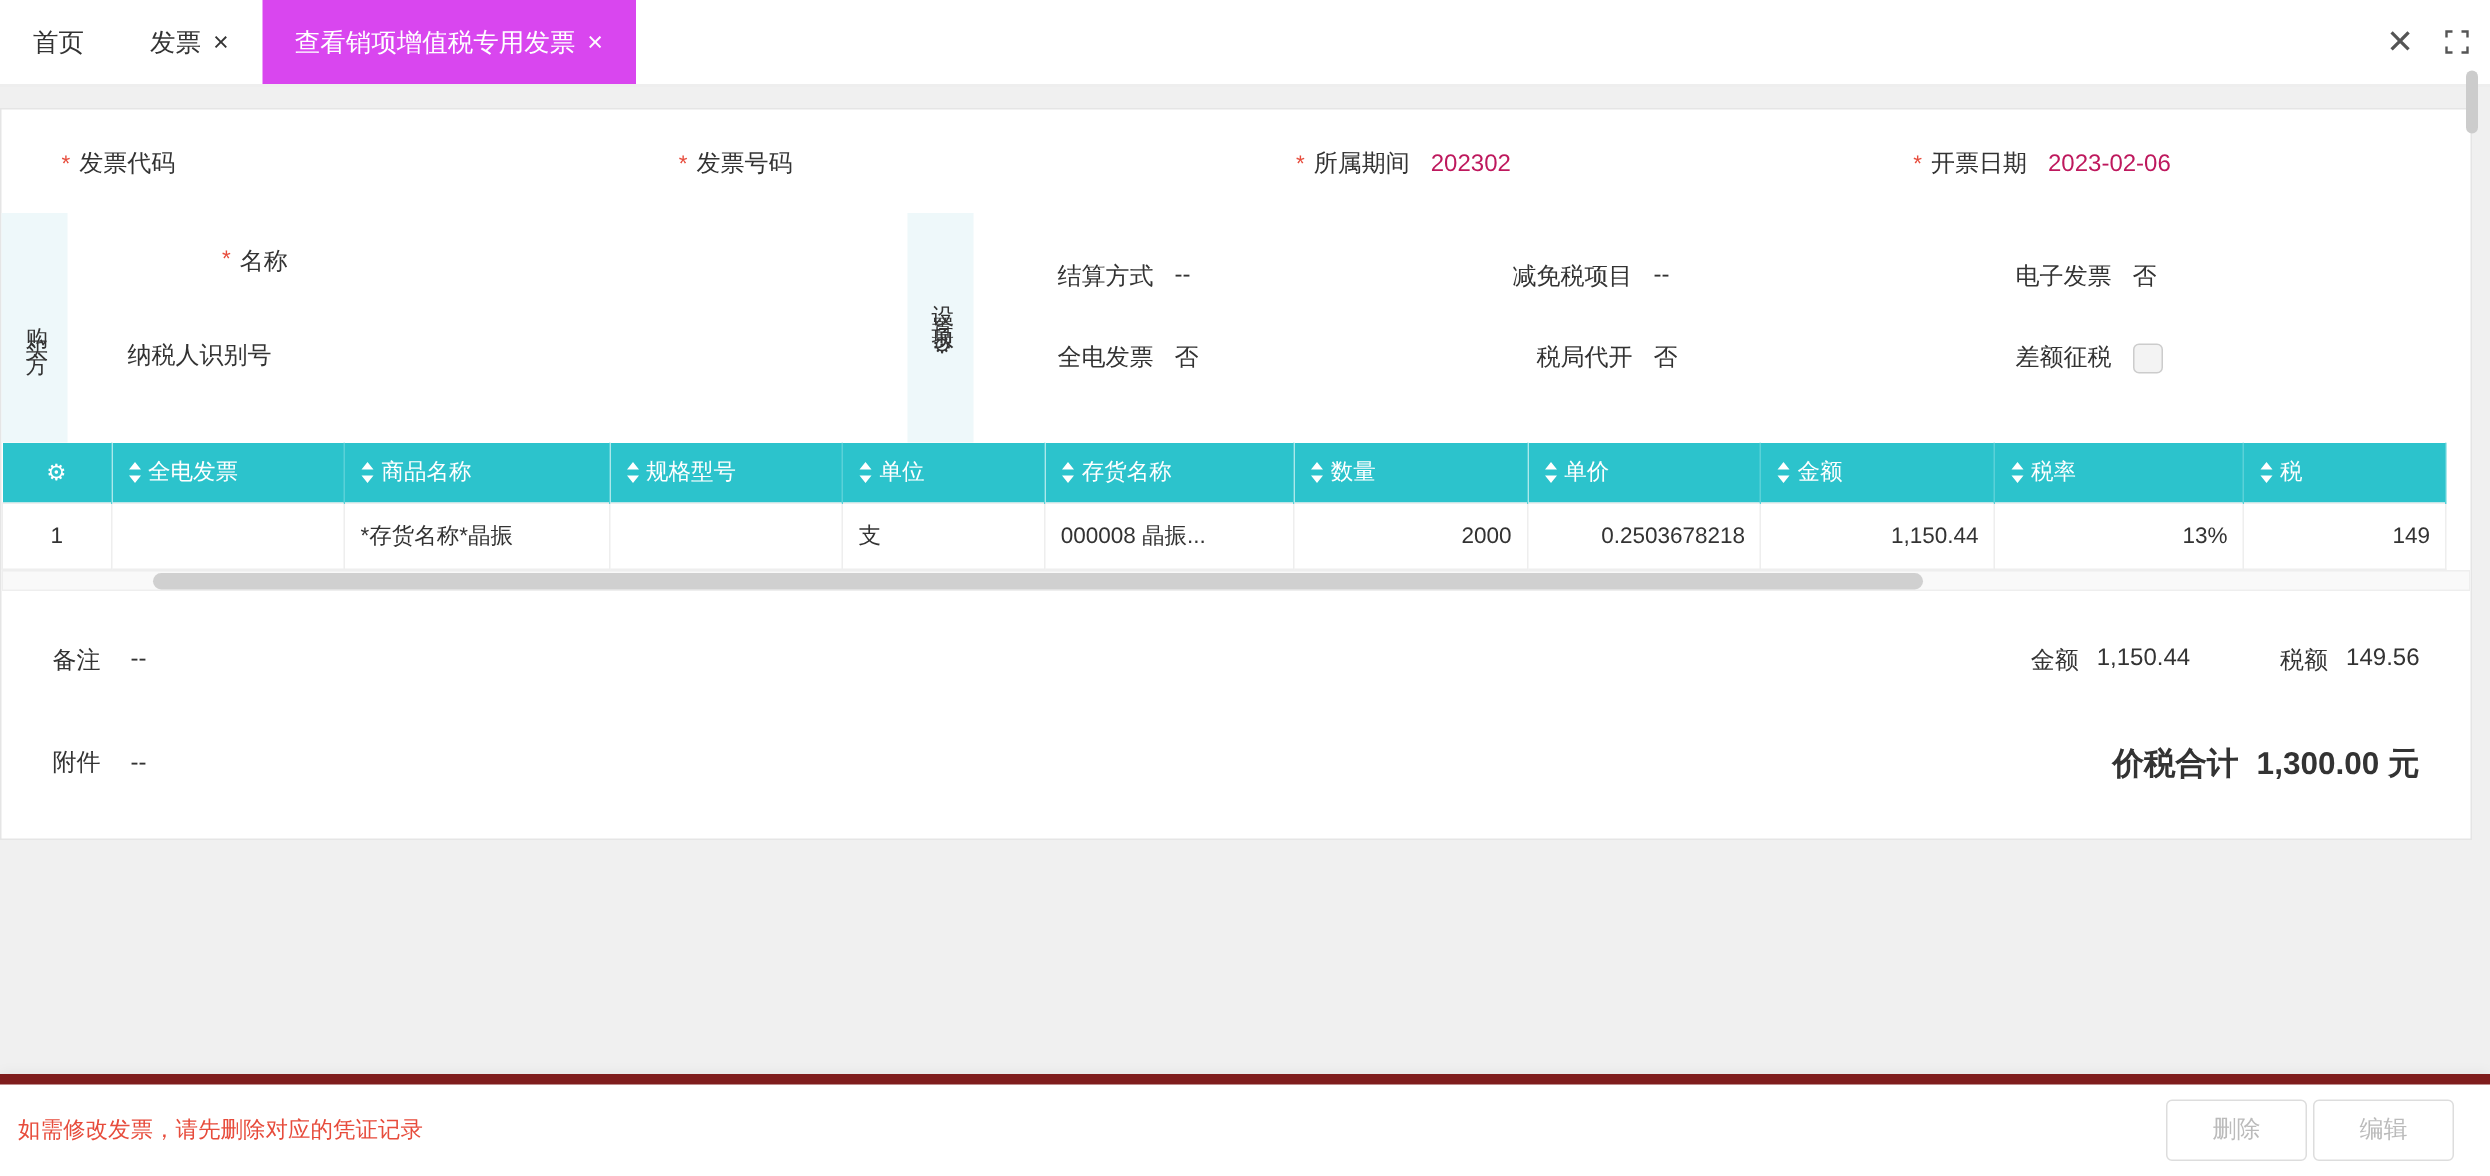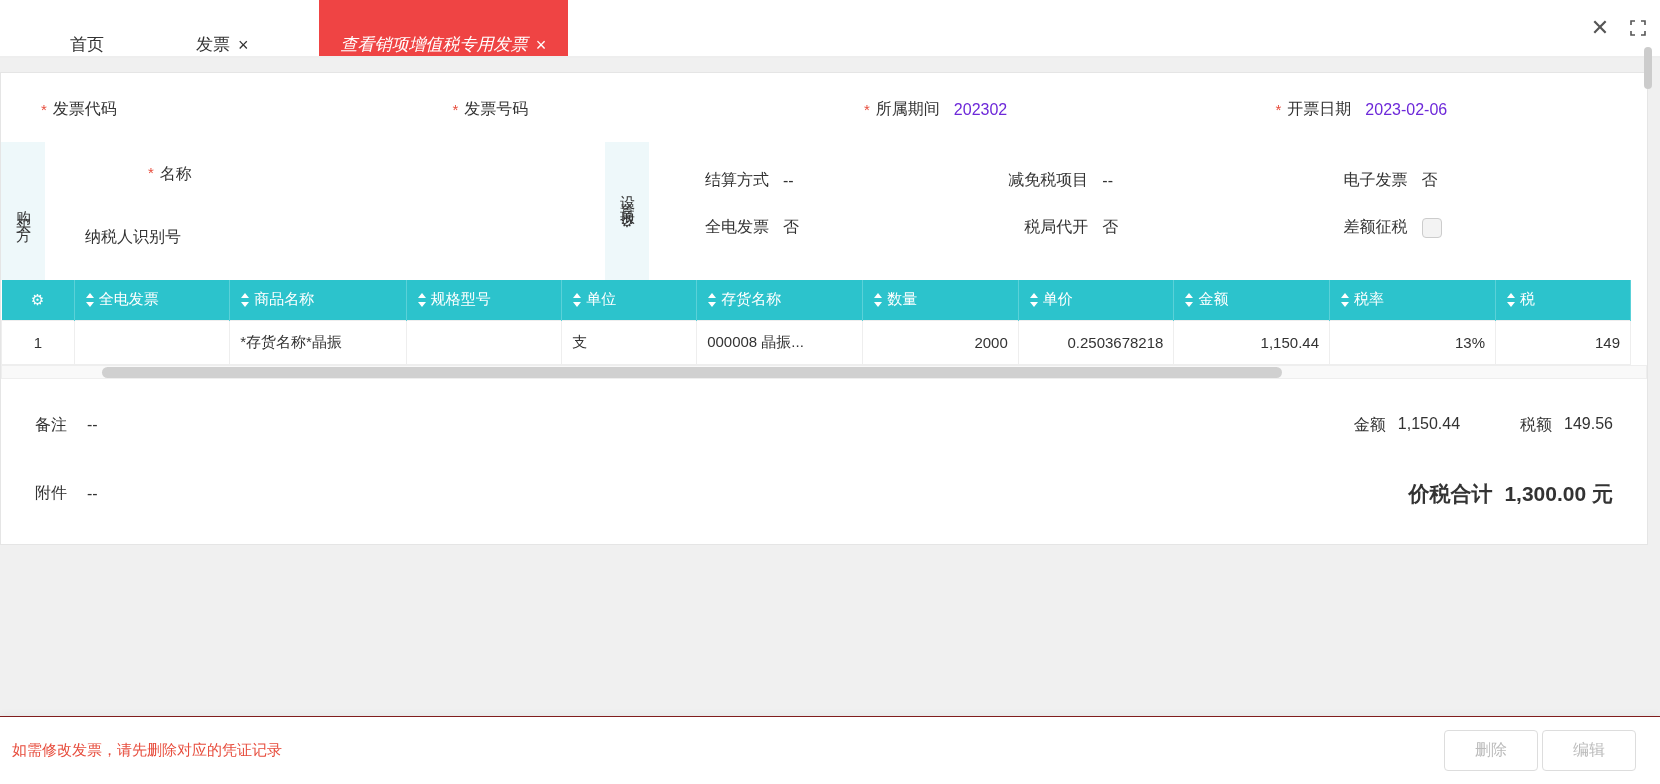--- a/index.html
+++ b/index.html
@@ -1,42 +1,42 @@
 <!DOCTYPE html>
 <html><head>
 <meta charset="utf-8">
 <style>
   * { box-sizing: border-box; margin: 0; padding: 0; }
   body { font-family: "Microsoft YaHei", "PingFang SC", sans-serif; font-size: 14px; color: #333; background: #fff; width: 1660px; height: 784px; overflow: hidden; position: relative;}
   .topbar { display: flex; align-items: center; height: 58px; border-bottom: 2px solid #eee; padding: 0 0 0 0; position: relative;}
   .tabs { display: flex; height: 100%; }
-  .tab { display: flex; align-items: flex-end; padding: 0 22px; height: 100%; font-size: 17px; cursor: pointer; position: relative; margin-left: 48px; }
-  .tab.active { background: #ef4444; color: #fff; font-style: italic; }
+  .tab { display: flex; align-items: center; padding: 0 22px; height: 100%; font-size: 17px; cursor: pointer; position: relative; }
+  .tab.active { background: #d946ef; color: #fff; }
   .tab .close { margin-left: 8px; font-size: 18px; font-weight: 300; }
   .top-icons { position: absolute; right: 12px; top: 0; height: 100%; display: flex; align-items: center; gap: 18px; }
   .top-icons .ic { width: 20px; height: 20px; display: flex; align-items: center; justify-content: center; cursor: pointer; font-size: 22px; color: #555; }
 
   .content-wrapper { height: calc(100% - 58px - 68px); overflow-y: auto; padding-top: 14px; background: #f0f0f0;}
   .panel { background: #fff; border: 1px solid #e5e5e5; margin: 0 12px 0 0; padding: 0; position: relative;}
   .scrollbar-v { position: absolute; right: 4px; top: 75px; width: 16px; height: calc(100% - 150px); }
   .scrollbar-v-thumb { position: absolute; top: -28px; left: 4px; width: 8px; height: 42px; background: #ccc; border-radius: 4px; }
   
   
   .header-info { display: flex; padding: 26px 0 22px 0; }
   .hi-item { flex: 1; display: flex; align-items: center; padding-left: 40px; }
   .req { color: #e74c3c; margin-right: 6px; font-size: 15px;}
   .hi-label { font-size: 16px; color: #333; margin-right: 14px; }
-  .hi-value { font-size: 16px; color: #6d28d9; }
+  .hi-value { font-size: 16px; color: #be185d; }
   
   
   .mid-row { display: flex; margin: 0 0 0 0; border-bottom: 0px solid #eee; }
   .vlabel { width: 44px; background: #eef8fa; display: flex; align-items: center; justify-content: center; writing-mode: vertical-rl; text-orientation: upright; font-size: 15px; letter-spacing: 8px; padding: 10px 0; }
   .buyer-block { width: 560px; padding: 22px 20px 22px 28px; }
   .buyer-block .brow { display: flex; margin-bottom: 42px; font-size: 16px; }
-  .buyer-block .brow:last-child { margin-bottom: 10px; }
+  .buyer-block .brow:last-child { margin-bottom: 25px; }
   .setting-block { flex: 1; padding: 22px 20px; display: flex; flex-wrap: wrap; }
   .set-item { width: 33.33%; display: flex; align-items: center; margin-bottom: 14px; font-size: 16px; }
   .set-item .sl { width: 100px; text-align: right; margin-right: 14px;}
   .set-item .sv { color: #333; }
   .checkbox { width: 20px; height: 20px; border: 1px solid #ccc; border-radius: 4px; background: #f3f3f3;}
   .vlabel .gear { font-size: 15px; margin-top: 6px;}
 
   
   .table-wrap { overflow-x: hidden; }
   table { border-collapse: collapse; width: 1630px; table-layout: fixed; }
@@ -54,21 +54,21 @@
   
   .foot-info { padding: 36px 34px 28px 34px; }
   .foot-row { display: flex; justify-content: space-between; align-items: center; margin-bottom: 44px; font-size: 16px; }
   .foot-left { display: flex; align-items: center; gap: 20px;}
   .foot-right { display: flex; align-items: center; gap: 60px; }
   .foot-right .pair { display: flex; gap: 12px;}
   .total-label { font-size: 21px; font-weight: 700;}
   .total-value { font-size: 21px; font-weight: 700;}
 
   
-  .bottombar { position: absolute; bottom: 0; left: 0; right: 0; height: 68px; background: #fff; border-top: 1px solid #7f1d1d; display: flex; align-items: center; justify-content: space-between; padding: 0 24px 0 12px; box-shadow: 0 -2px 8px rgba(0,0,0,0.04);}
+  .bottombar { position: absolute; bottom: 0; left: 0; right: 0; height: 68px; background: #fff; border-top: 7px solid #7f1d1d; display: flex; align-items: center; justify-content: space-between; padding: 0 24px 0 12px; box-shadow: 0 -2px 8px rgba(0,0,0,0.04);}
   .warn { color: #e74c3c; font-size: 15px; }
   .actions { display: flex; gap: 4px;}
   .btn { border: 1px solid #ddd; background: #fff; color: #bbb; padding: 9px 30px; font-size: 16px; border-radius: 4px; cursor: not-allowed;}
   
   svg.sort-svg { width: 10px; height: 14px; vertical-align: middle; margin-right: 4px;}
 </style>
 </head>
 <body>
 
 <div class="topbar">

